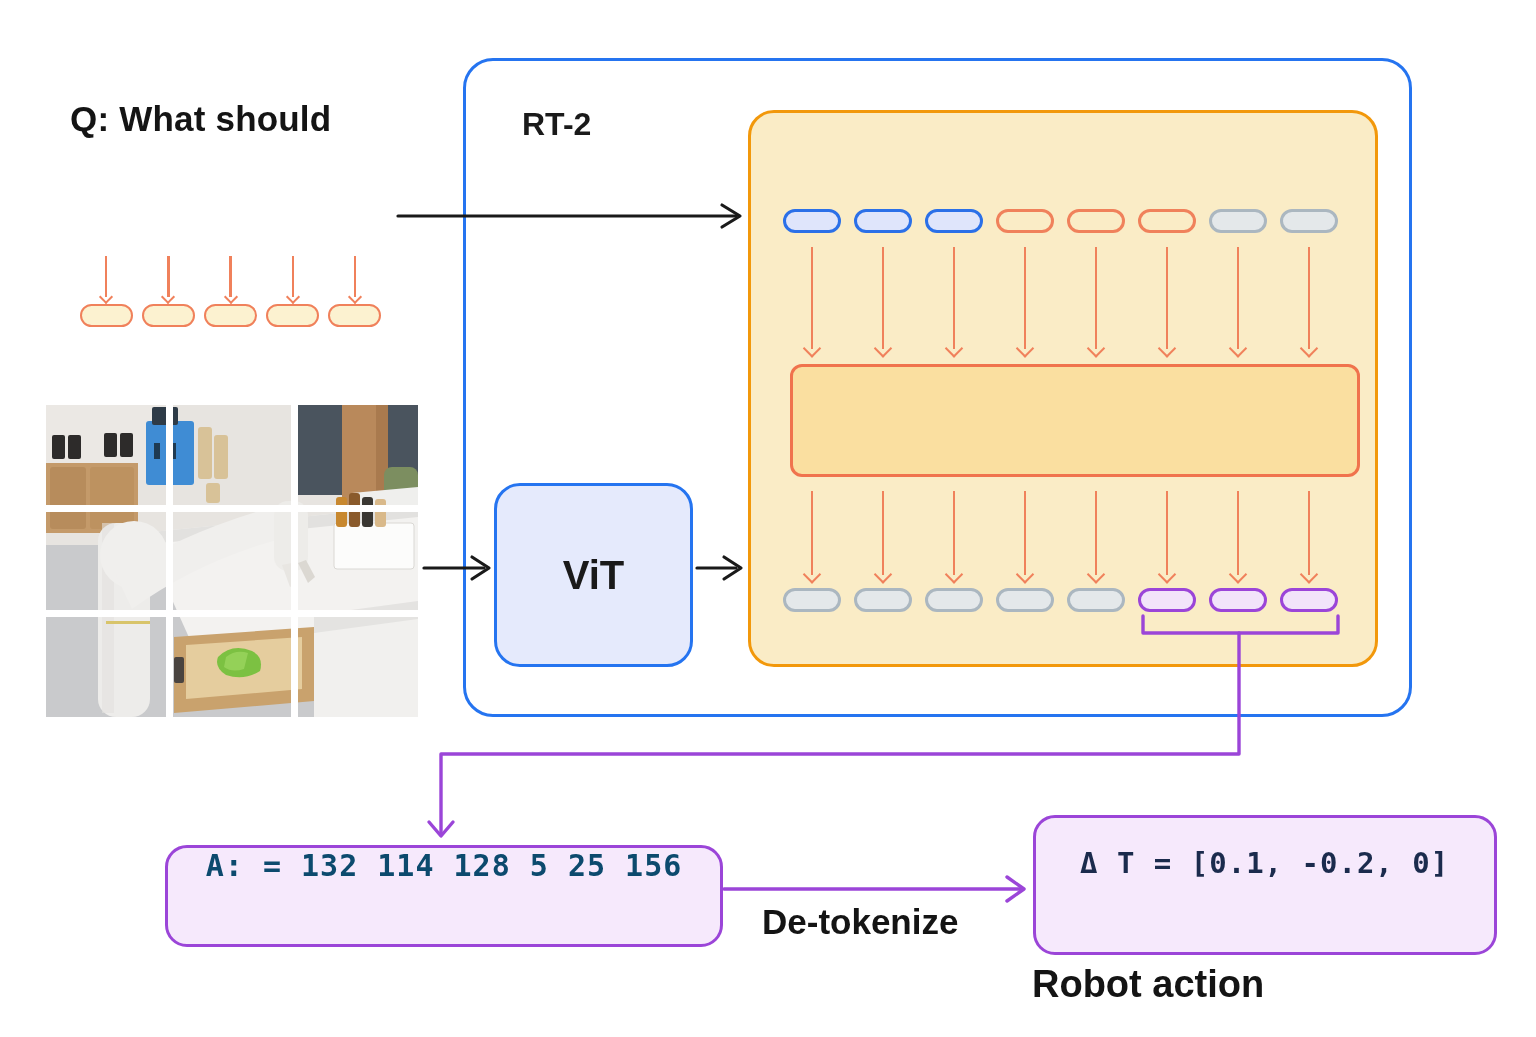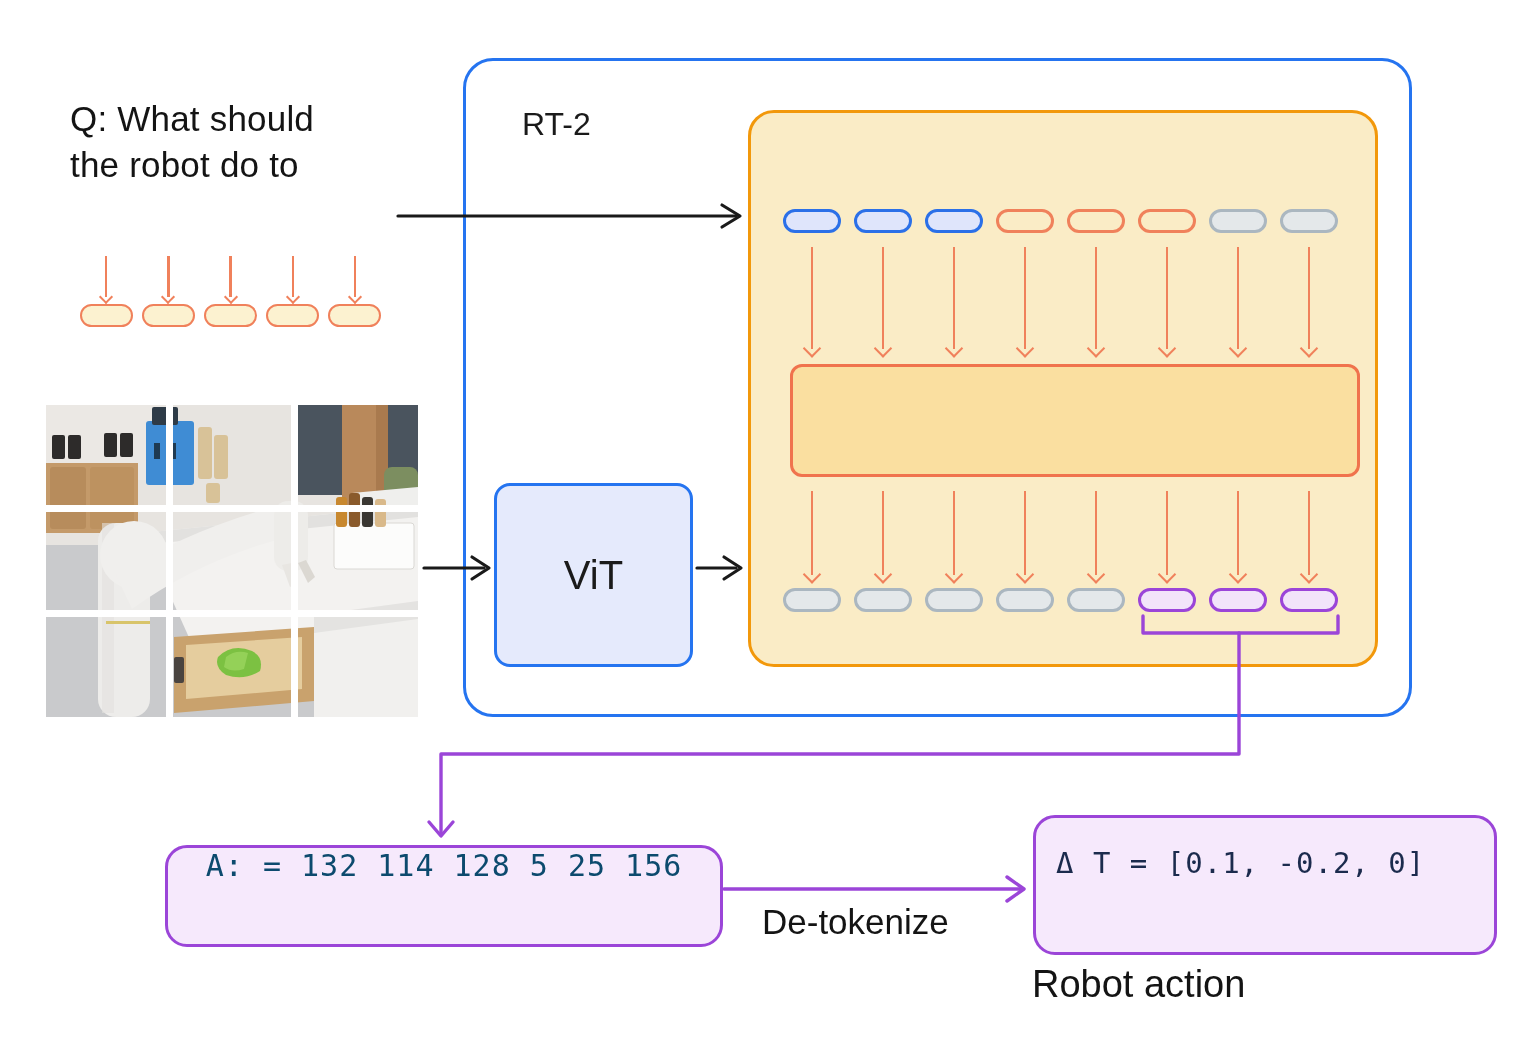--- a/index.html
+++ b/index.html
@@ -1,45 +1,45 @@
 <!DOCTYPE html>
 <html><head>
 <meta charset="utf-8">
 <style>
   html,body{margin:0;padding:0;background:#ffffff;}
   #canvas{position:relative;width:1536px;height:1037px;background:#ffffff;overflow:hidden;
-          font-family:"Liberation Sans",sans-serif;color:#161616;}
+          font-family:"Liberation Sans",sans-serif;color:#161616;font-weight:bold;}
   .abs{position:absolute;}
 
   
   .q-text{left:70px;top:96px;font-size:35px;line-height:46px;letter-spacing:.2px;color:#141414;}
   .task{color:#F0815B;}
   .rt2-label{left:522px;top:106px;font-size:32px;color:#1a1a1a;}
   .llm-title{left:769px;top:127px;font-family:"DejaVu Sans Mono",monospace;font-size:29px;
              letter-spacing:1px;color:#F0815B;}
   .detok{left:762px;top:902px;font-size:35px;color:#141414;}
   .rcaption{left:1032px;top:963px;font-size:38px;color:#141414;}
 
   
   .rt2-box{left:463px;top:58px;width:949px;height:659px;border:3.5px solid #2574F0;
            border-radius:30px;box-sizing:border-box;background:transparent;}
   .llm-box{left:748px;top:110px;width:630px;height:557px;border:3.5px solid #F2980B;
            border-radius:26px;box-sizing:border-box;background:#FAECC6;}
   .attn-box{left:790px;top:364px;width:570px;height:113px;border:3px solid #F0734D;
             border-radius:12px;box-sizing:border-box;background:#FADFA0;}
   .vit-box{left:494px;top:483px;width:199px;height:184px;border:3.5px solid #2574F0;
-           border-radius:16px;box-sizing:border-box;background:#E5EAFC;
+           border-radius:26px;box-sizing:border-box;background:#E5EAFC;
            display:flex;align-items:center;justify-content:center;font-size:40px;color:#1a1a1a;}
   .atok-box{left:165px;top:845px;width:558px;height:102px;border:3px solid #9B45D8;
             border-radius:22px;box-sizing:border-box;background:#F6E9FC;
             display:flex;align-items:flex-start;justify-content:center;
             font-family:"DejaVu Sans Mono",monospace;font-size:30px;letter-spacing:1px;color:#0c4a6e;}
   .raction-box{left:1033px;top:815px;width:464px;height:140px;border:3px solid #9B45D8;
                border-radius:22px;box-sizing:border-box;background:#F6E9FC;
-               padding:21px 0 0 20px;font-family:"DejaVu Sans Mono",monospace;
+               padding:21px 0 0 44px;font-family:"DejaVu Sans Mono",monospace;
                font-size:29px;line-height:48px;letter-spacing:1px;color:#1B2B4D;}
 
   
   .pill-row{position:absolute;display:flex;justify-content:space-between;}
   .row-llm-top{left:783px;top:209px;width:555px;}
   .row-llm-bottom{left:783px;top:588px;width:555px;}
   .row-prompt{left:80px;top:304px;width:301px;}
   .pill{width:58px;height:24px;border-radius:14px;box-sizing:border-box;border:3px solid;}
   .pill.blue{border-color:#2B70E8;background:#DFE5FB;}
   .pill.orange{border-color:#F0815B;background:transparent;}
@@ -68,21 +68,20 @@
   
   #overlay{left:0;top:0;width:1536px;height:1037px;pointer-events:none;z-index:5;}
 </style>
 </head>
 <body>
 
 <div id="canvas">
 
   <div class="abs q-text">
     <div>Q: What should</div>
-    <div>the robot do to</div>
   </div>
 
   <div class="arrow-row row-arrows-prompt sm">
       <div class="dar"></div>
       <div class="dar"></div>
       <div class="dar"></div>
       <div class="dar"></div>
       <div class="dar"></div>
     </div>
   <div class="pill-row row-prompt">

